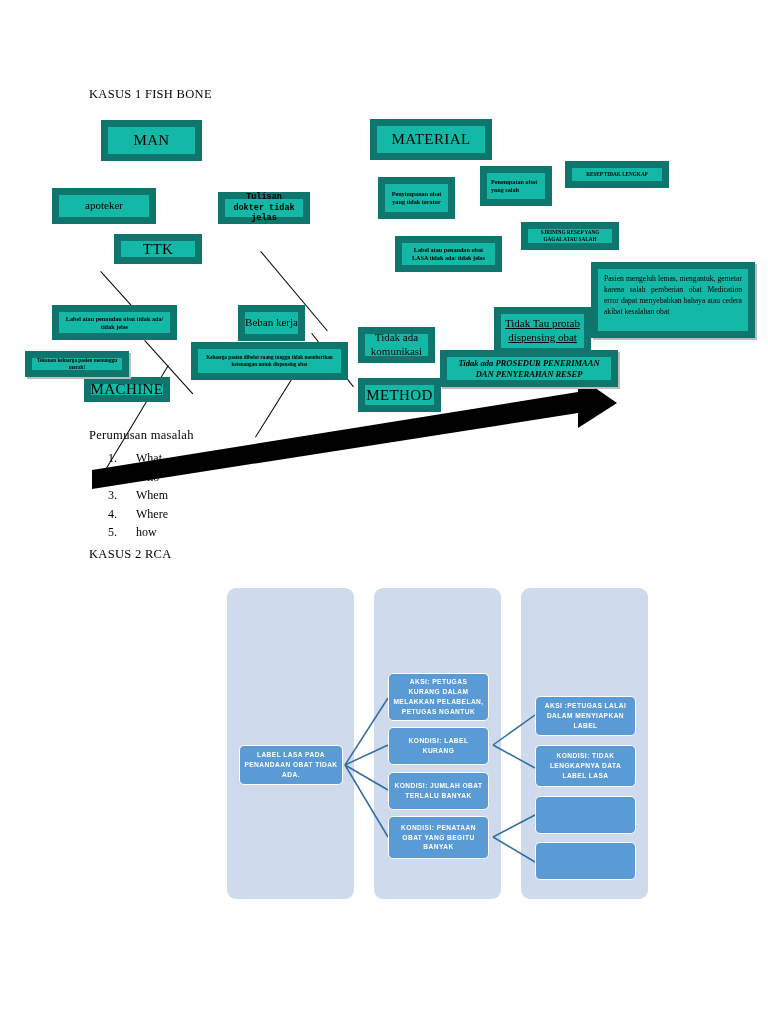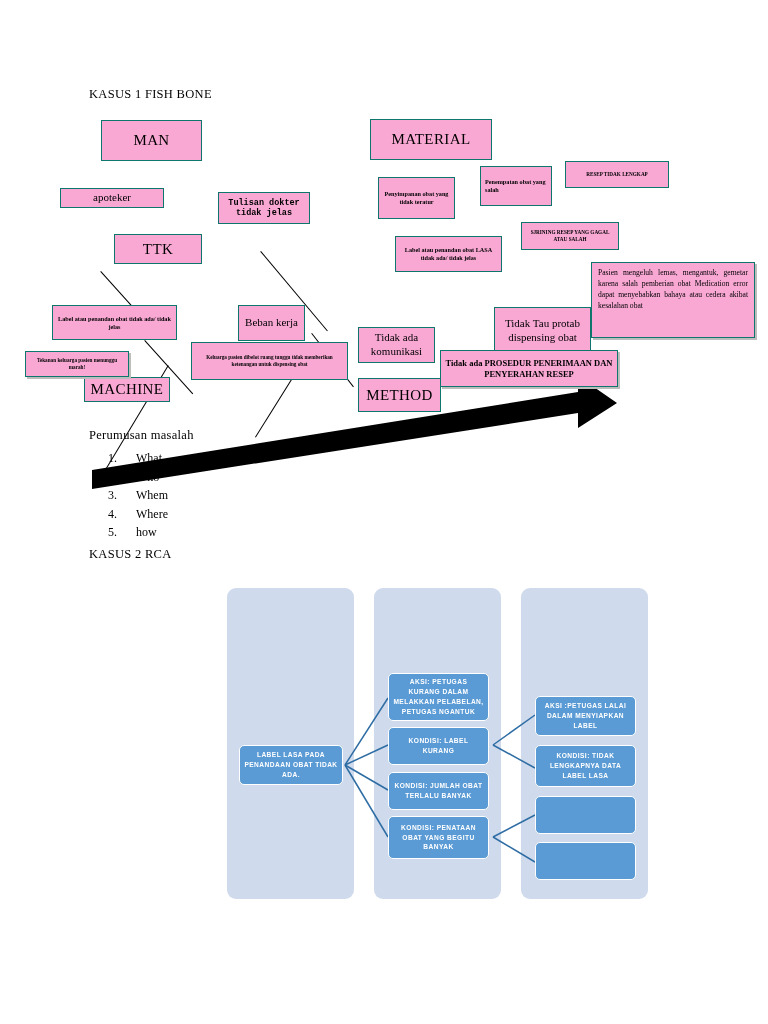--- a/index.html
+++ b/index.html
@@ -1,21 +1,21 @@
 <!DOCTYPE html>
 <html><head>
 <meta charset="utf-8">
 <style>
   html,body{margin:0;padding:0;background:#ffffff;}
   body{width:768px;height:1024px;position:relative;overflow:hidden;
        font-family:"Liberation Serif", serif;color:#000;}
   #page{position:relative;width:768px;height:1024px;}
 
   
-  .fb{position:absolute;border:1px solid #0f766e;background:#f9a8d4;
+  .fb{position:absolute;border:7px solid #0f766e;background:#14b8a6;
       display:flex;align-items:center;justify-content:center;
       text-align:center;box-sizing:border-box;z-index:6;}
   .fb.shadow{box-shadow:2px 2px 0 #bdbdbd;}
   .cat{font-size:15px;letter-spacing:.4px;}
   .big{font-size:11px;line-height:1.25;}
   .mid{font-size:8.5px;line-height:1.22;font-weight:bold;}
   .tiny{font-size:6.2px;line-height:1.25;font-weight:bold;
         font-family:"Liberation Serif", serif;}
   .nano{font-size:5.2px;line-height:1.3;font-weight:bold;}
   .just{font-size:7.6px;line-height:1.45;text-align:justify;
@@ -68,21 +68,21 @@
   </div>
 
   <div class="fb cat" style="left:84px;top:377px;width:86px;height:25px;">
     <span>MACHINE</span>
   </div>
 
   <div class="fb cat" style="left:358px;top:378px;width:83px;height:34px;">
     <span>METHOD</span>
   </div>
 
-  <div class="fb big" style="left:60px;top:188px;width:104px;height:20px;">
+  <div class="fb big" style="left:52px;top:188px;width:104px;height:36px;">
     <span>apoteker</span>
   </div>
 
   <div class="fb cat" style="left:114px;top:234px;width:88px;height:30px;">
     <span>TTK</span>
   </div>
 
   <div class="fb mid" style="left:218px;top:192px;width:92px;height:32px;padding:0 4px;font-family:Liberation Mono, monospace;">
     <span>Tulisan dokter tidak jelas</span>
   </div>
@@ -120,25 +120,25 @@
   </div>
 
   <div class="fb nano" style="left:191px;top:342px;width:157px;height:38px;padding:0 4px;">
     <span>Keluarga pasien dibelot ruang tunggu tidak memberikan ketenangan untuk dispensing obat</span>
   </div>
 
   <div class="fb big" style="left:358px;top:327px;width:77px;height:36px;padding:0 3px;">
     <span>Tidak ada komunikasi</span>
   </div>
 
-  <div class="fb big" style="left:494px;top:307px;width:97px;height:48px;padding:0 3px;">
+  <div class="fb big" style="left:494px;top:307px;width:97px;height:48px;padding:0 3px;text-decoration:underline;">
     <span>Tidak Tau protab dispensing obat</span>
   </div>
 
-  <div class="fb mid shadow" style="left:440px;top:350px;width:178px;height:37px;padding:0 4px;z-index:7;">
+  <div class="fb mid shadow" style="left:440px;top:350px;width:178px;height:37px;padding:0 4px;z-index:7;font-style:italic;">
     <span>Tidak ada PROSEDUR PENERIMAAN DAN PENYERAHAN RESEP</span>
   </div>
 
   <div class="fb shadow" style="left:591px;top:262px;width:164px;height:76px;align-items:flex-start;">
     <span class="just">Pasien mengeluh lemas, mengantuk, gemetar karena salah pemberian obat Medication error dapat menyebabkan bahaya atau cedera akibat kesalahan obat</span>
   </div>
 
   <svg id="spine" viewBox="0 0 768 130" preserveAspectRatio="none">
     <polygon points="92,100 92,119 578,43 578,58 617,33 578,6 578,22" fill="#000000"></polygon>
   </svg>

